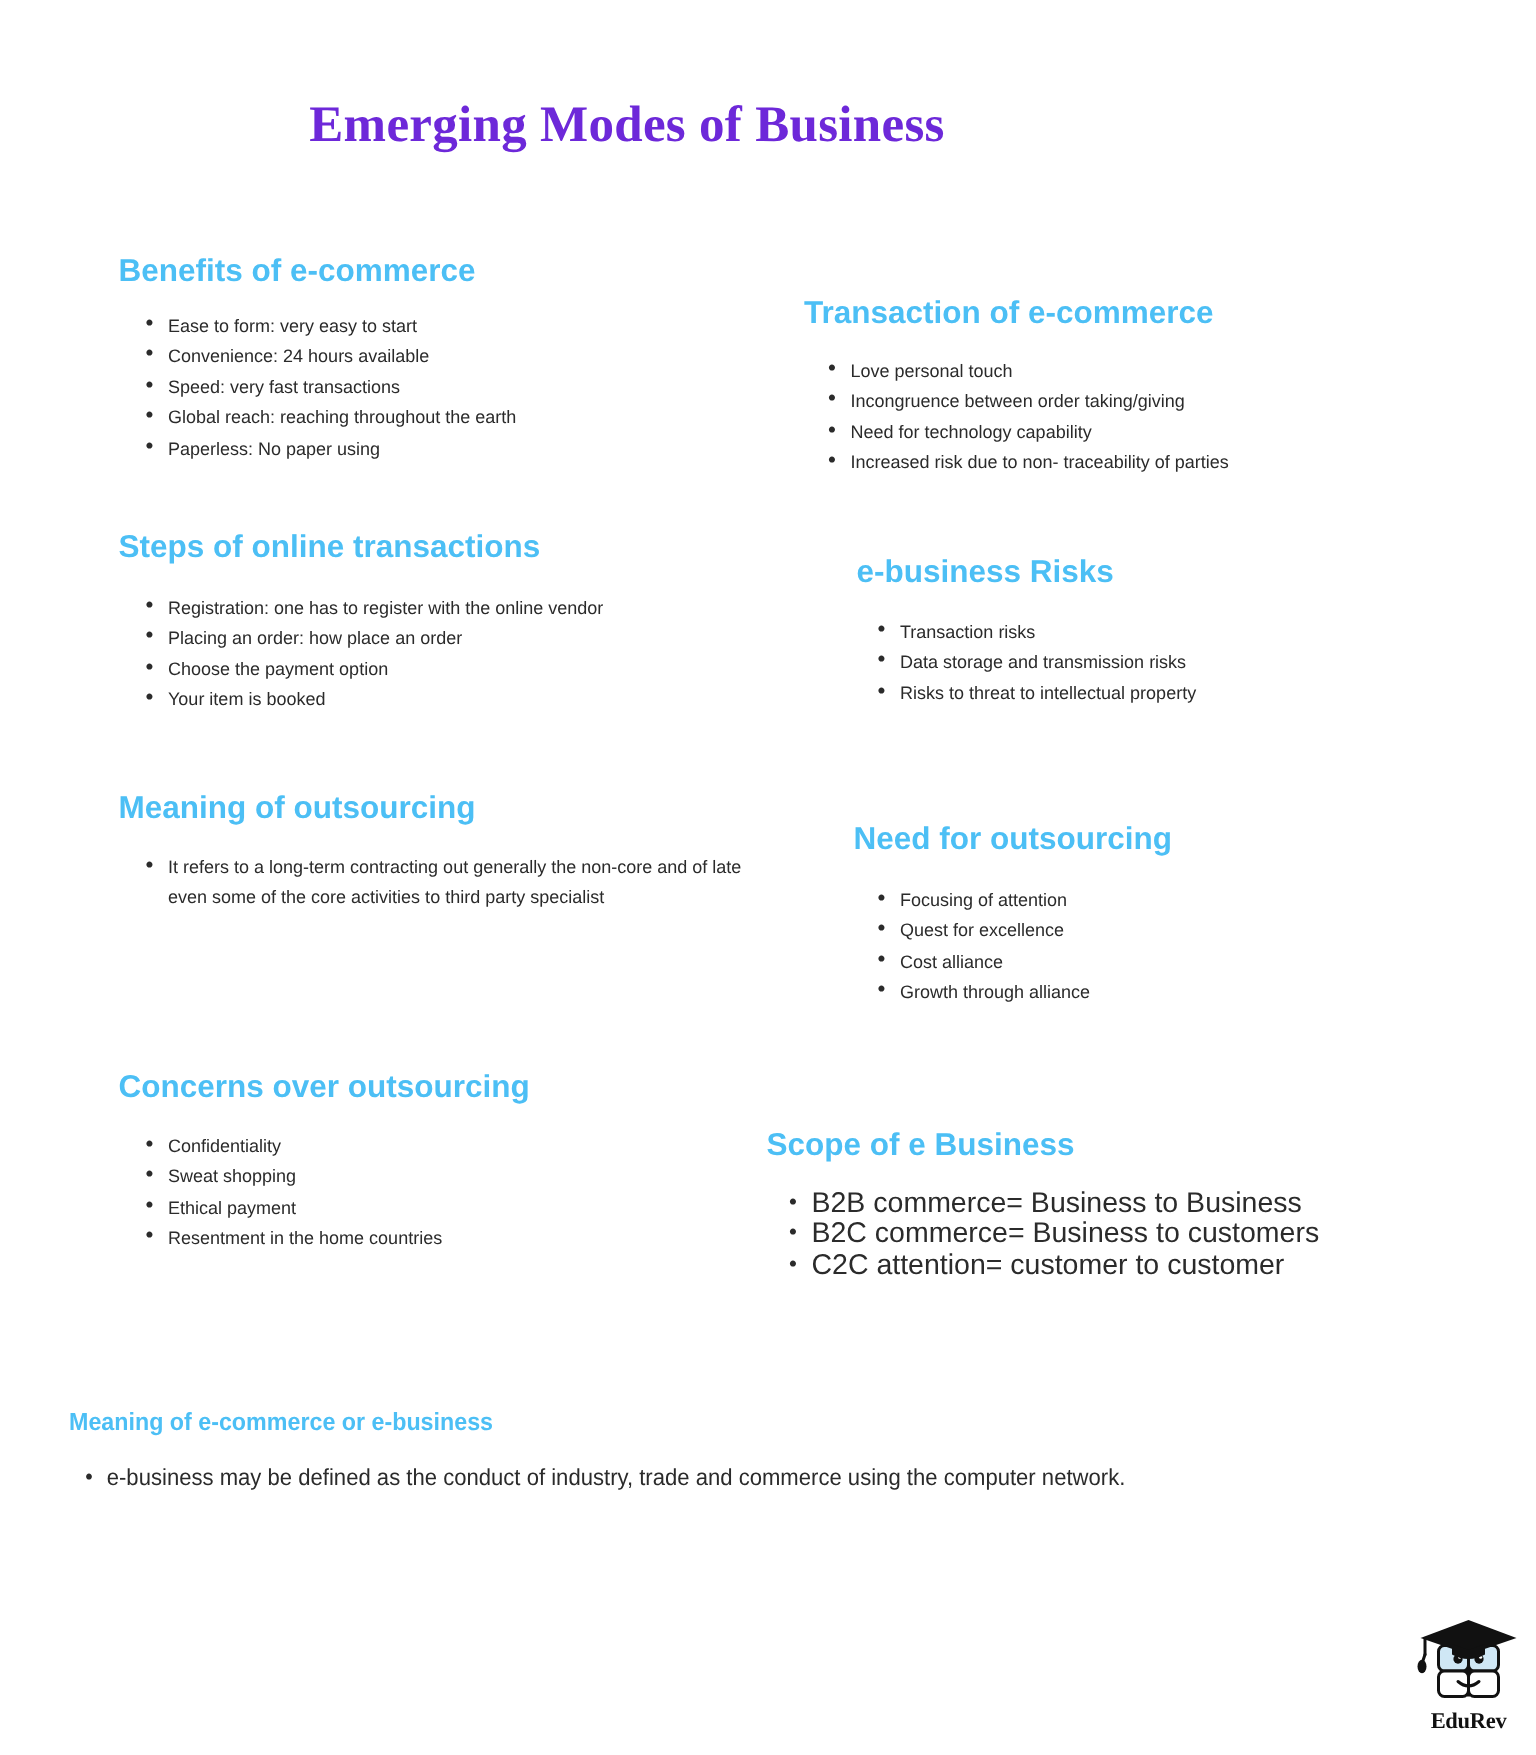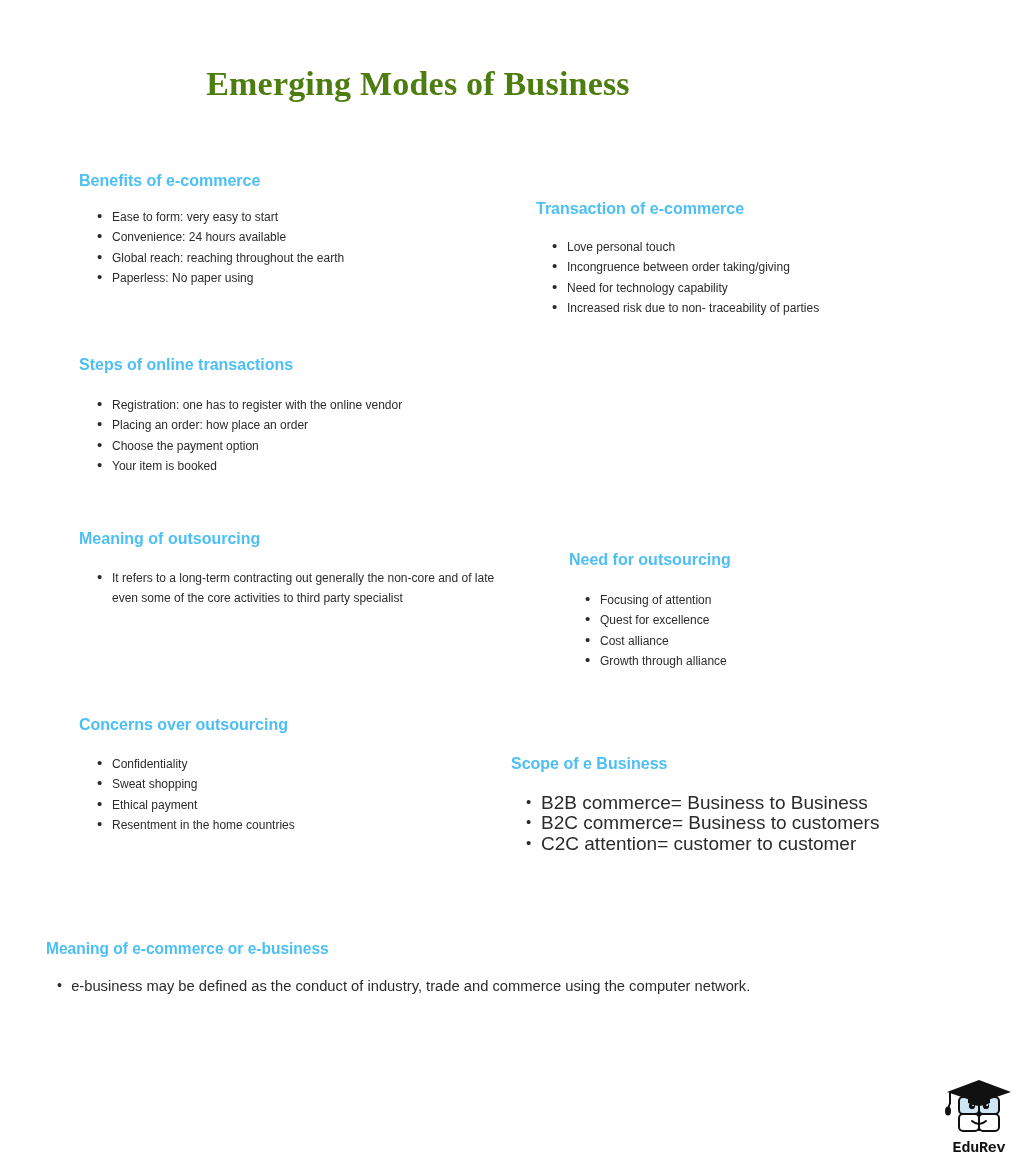--- a/index.html
+++ b/index.html
@@ -28,32 +28,32 @@
   .doc-title {
     position: absolute;
     left: 0;
     top: 42px;
     width: 836px;
     text-align: center;
     font-family: "Liberation Serif", "DejaVu Serif", serif;
     font-weight: bold;
     font-size: 34px;
     letter-spacing: 0.2px;
-    color: #4d7c0f;
+    color: #6d28d9;
     white-space: nowrap;
   }
 
   
   .section {
     position: absolute;
   }
   .sec-heading {
     font-family: "Liberation Sans", sans-serif;
     font-weight: bold;
-    font-size: 16px;
+    font-size: 21px;
     line-height: 21px;
     color: #4cbff5;
     margin: 0 0 0 0;
     white-space: nowrap;
   }
   .sec-list {
     list-style: none;
     margin: 0;
     padding: 0;
   }
@@ -129,39 +129,40 @@
     width: 82px;
     height: 84px;
   }
   .logo svg { display: block; }
   .logo-word {
     position: absolute;
     left: 0;
     top: 62px;
     width: 82px;
     text-align: center;
-    font-family: Liberation Mono, monospace;
+    font-family: Liberation Serif, serif;
     font-weight: bold;
     font-size: 15px;
     color: #111111;
     letter-spacing: -0.2px;
   }
 </style>
 </head>
 <body>
 
 <div class="page">
 
   <h1 class="doc-title">Emerging Modes of Business</h1>
 
   <section class="section" id="sec-benefits">
     <h2 class="sec-heading">Benefits of e-commerce</h2>
     <ul class="sec-list">
       <li>Ease to form: very easy to start</li>
       <li>Convenience: 24 hours available</li>
+      <li>Speed: very fast transactions</li>
       <li>Global reach: reaching throughout the earth</li>
       <li>Paperless: No paper using</li>
     </ul>
   </section>
 
   <section class="section" id="sec-limitations">
     <h2 class="sec-heading">Transaction of e-commerce</h2>
     <ul class="sec-list">
       <li>Love personal touch</li>
       <li>Incongruence between order taking/giving</li>
@@ -173,20 +174,28 @@
   <section class="section" id="sec-steps">
     <h2 class="sec-heading">Steps of online transactions</h2>
     <ul class="sec-list">
       <li>Registration: one has to register with the online vendor</li>
       <li>Placing an order: how place an order</li>
       <li>Choose the payment option</li>
       <li>Your item is booked</li>
     </ul>
   </section>
 
+  <section class="section" id="sec-risks">
+    <h2 class="sec-heading">e-business Risks</h2>
+    <ul class="sec-list">
+      <li>Transaction risks</li>
+      <li>Data storage and transmission risks</li>
+      <li>Risks to threat to intellectual property</li>
+    </ul>
+  </section>
 
   <section class="section" id="sec-meaning-out">
     <h2 class="sec-heading">Meaning of outsourcing</h2>
     <ul class="sec-list">
       <li>It refers to a long-term contracting out generally the non-core and of late even some of the core activities to third party specialist</li>
     </ul>
   </section>
 
   <section class="section" id="sec-need-out">
     <h2 class="sec-heading">Need for outsourcing</h2>

